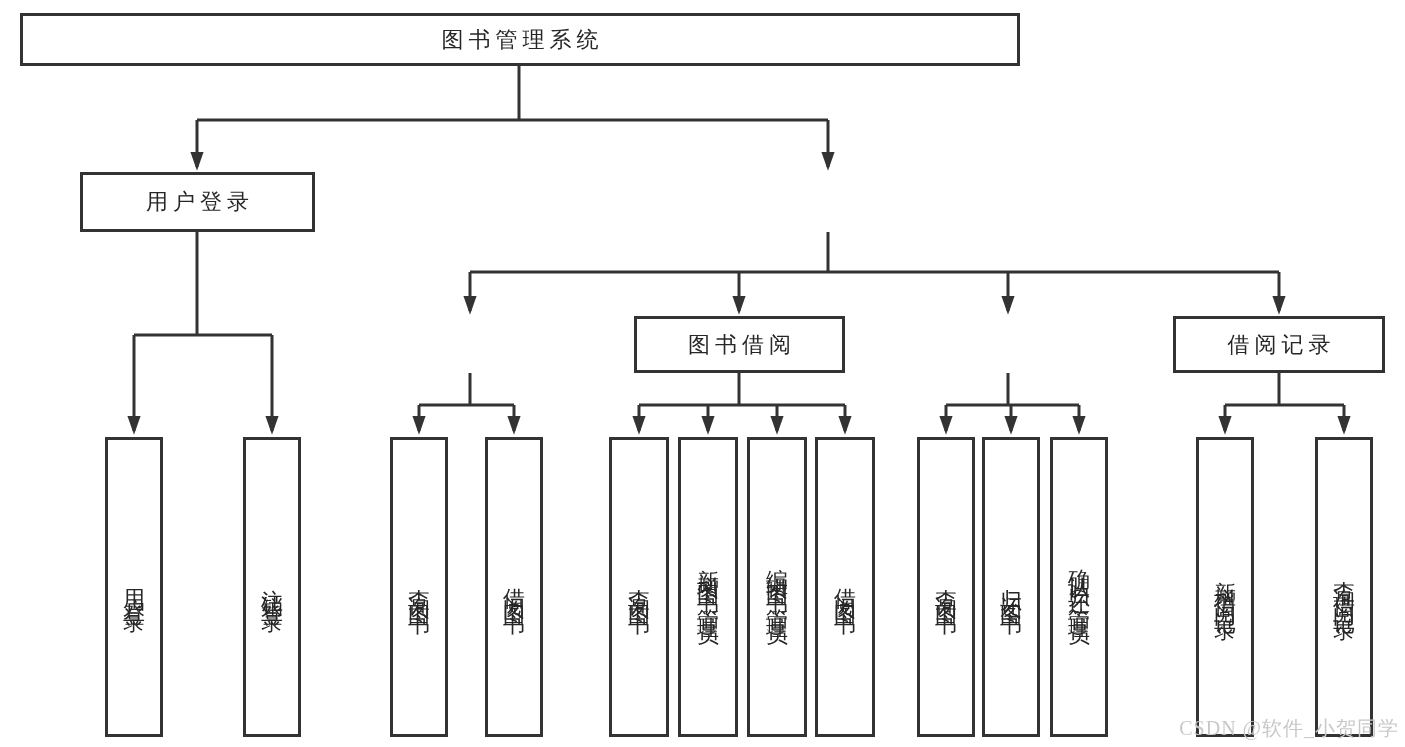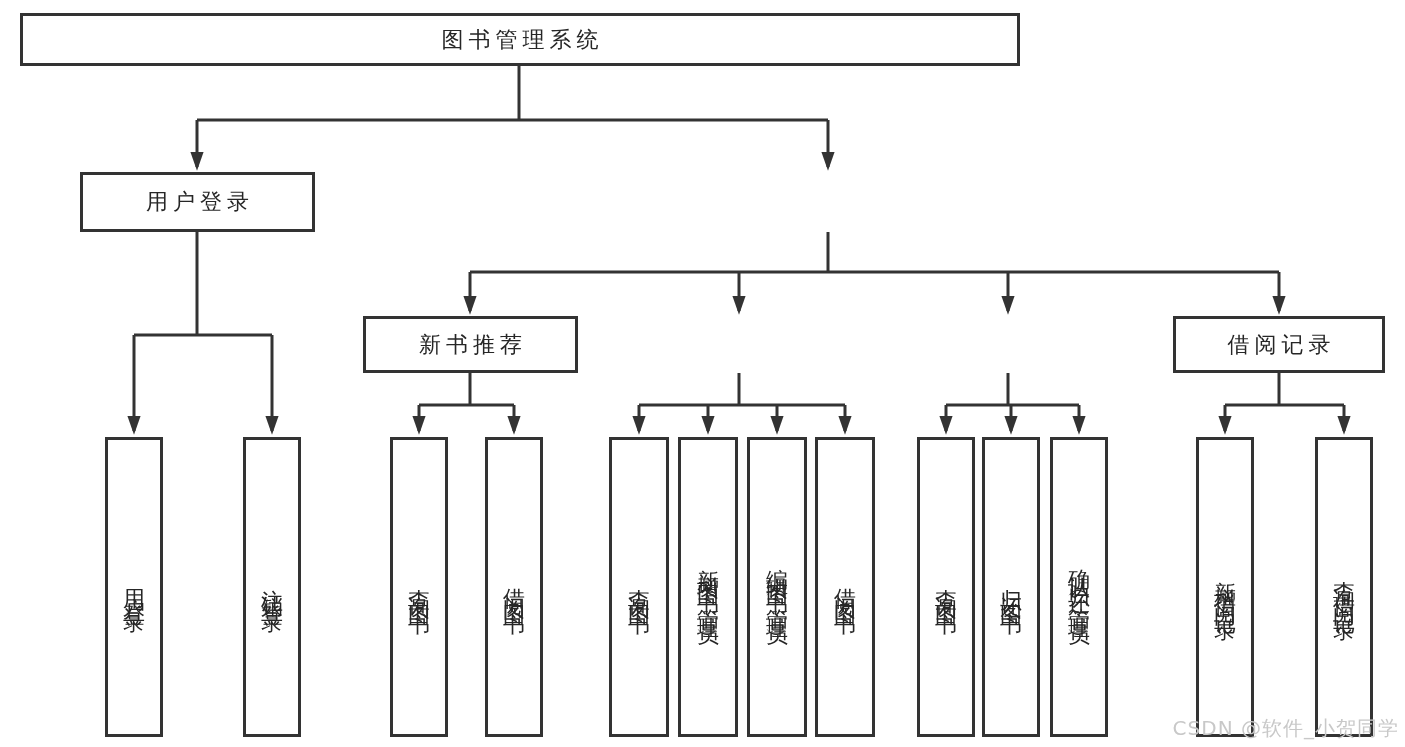--- a/index.html
+++ b/index.html
@@ -36,20 +36,21 @@
     letter-spacing:8px;
     white-space:normal;
   }
   .watermark{
     position:absolute;
     right:6px;bottom:5px;
     font-size:20px;
     color:var(--wm);
     letter-spacing:1px;
     z-index:5;
+    font-family:Liberation Serif, serif;
   }
 </style>
 </head>
 <body>
 
 <div class="stage">
 
   <svg class="connectors" viewBox="0 0 1405 747" aria-hidden="true">
     <defs>
       <marker id="arrow" viewBox="0 0 10 7" markerWidth="19" markerHeight="14" refX="8" refY="3.5" orient="auto" markerUnits="userSpaceOnUse">
@@ -95,21 +96,21 @@
     <path d="M1279 373 V405"></path>
     <path d="M1225 405 H1344"></path>
     <path d="M1225 405 V431" marker-end="url(#arrow)"></path>
     <path d="M1344 405 V431" marker-end="url(#arrow)"></path>
   </svg>
 
   <div class="box hbox" style="left:20px;top:13px;width:1000px;height:53px">图书管理系统</div>
 
   <div class="box hbox" style="left:80px;top:172px;width:235px;height:60px">用户登录</div>
 
-  <div class="box hbox" style="left:363px;top:316px;width:215px;height:57px">新书推荐</div>
+  <div class="box hbox" style="left:634px;top:316px;width:211px;height:57px">图书借阅</div>
   <div class="box hbox" style="left:1173px;top:316px;width:212px;height:57px">借阅记录</div>
 
   <div class="box vbox" style="left:105px;top:437px;width:58px;height:300px">用户登录</div>
   <div class="box vbox" style="left:243px;top:437px;width:58px;height:300px">注销登录</div>
 
   <div class="box vbox" style="left:390px;top:437px;width:58px;height:300px">查询图书</div>
   <div class="box vbox" style="left:485px;top:437px;width:58px;height:300px">借阅图书</div>
 
   <div class="box vbox" style="left:609px;top:437px;width:60px;height:300px">查询图书</div>
   <div class="box vbox" style="left:678px;top:437px;width:60px;height:300px">新增图书（管理员）</div>

